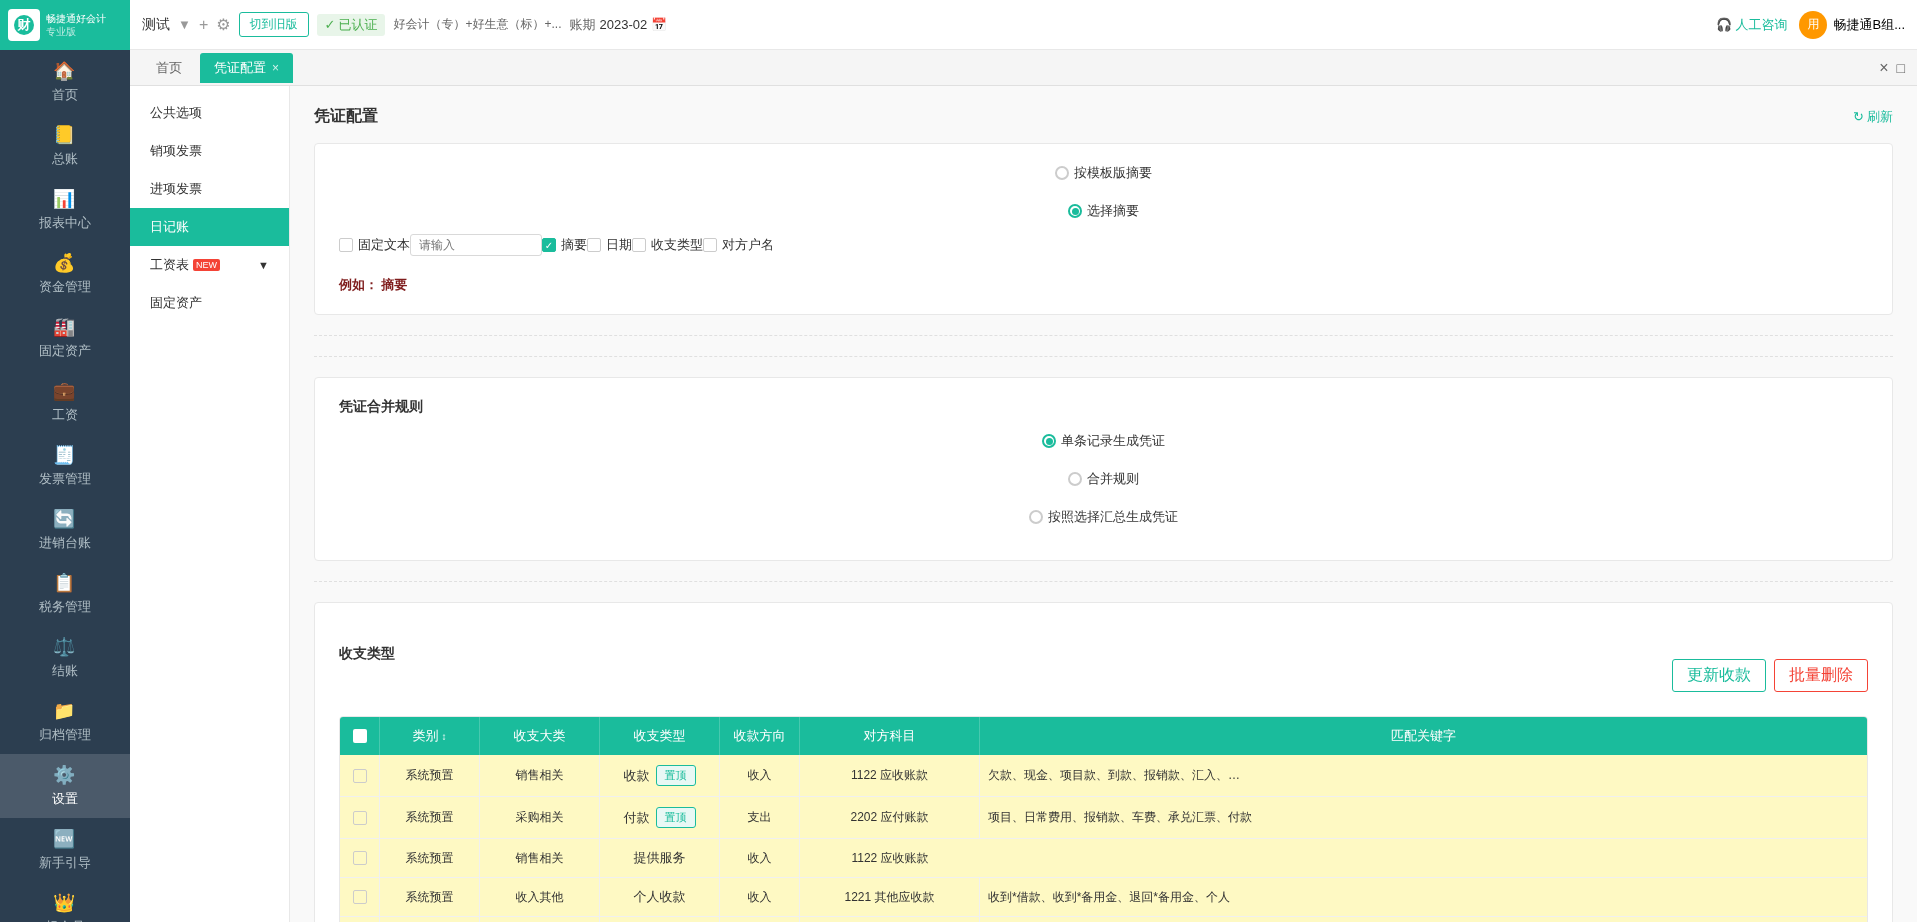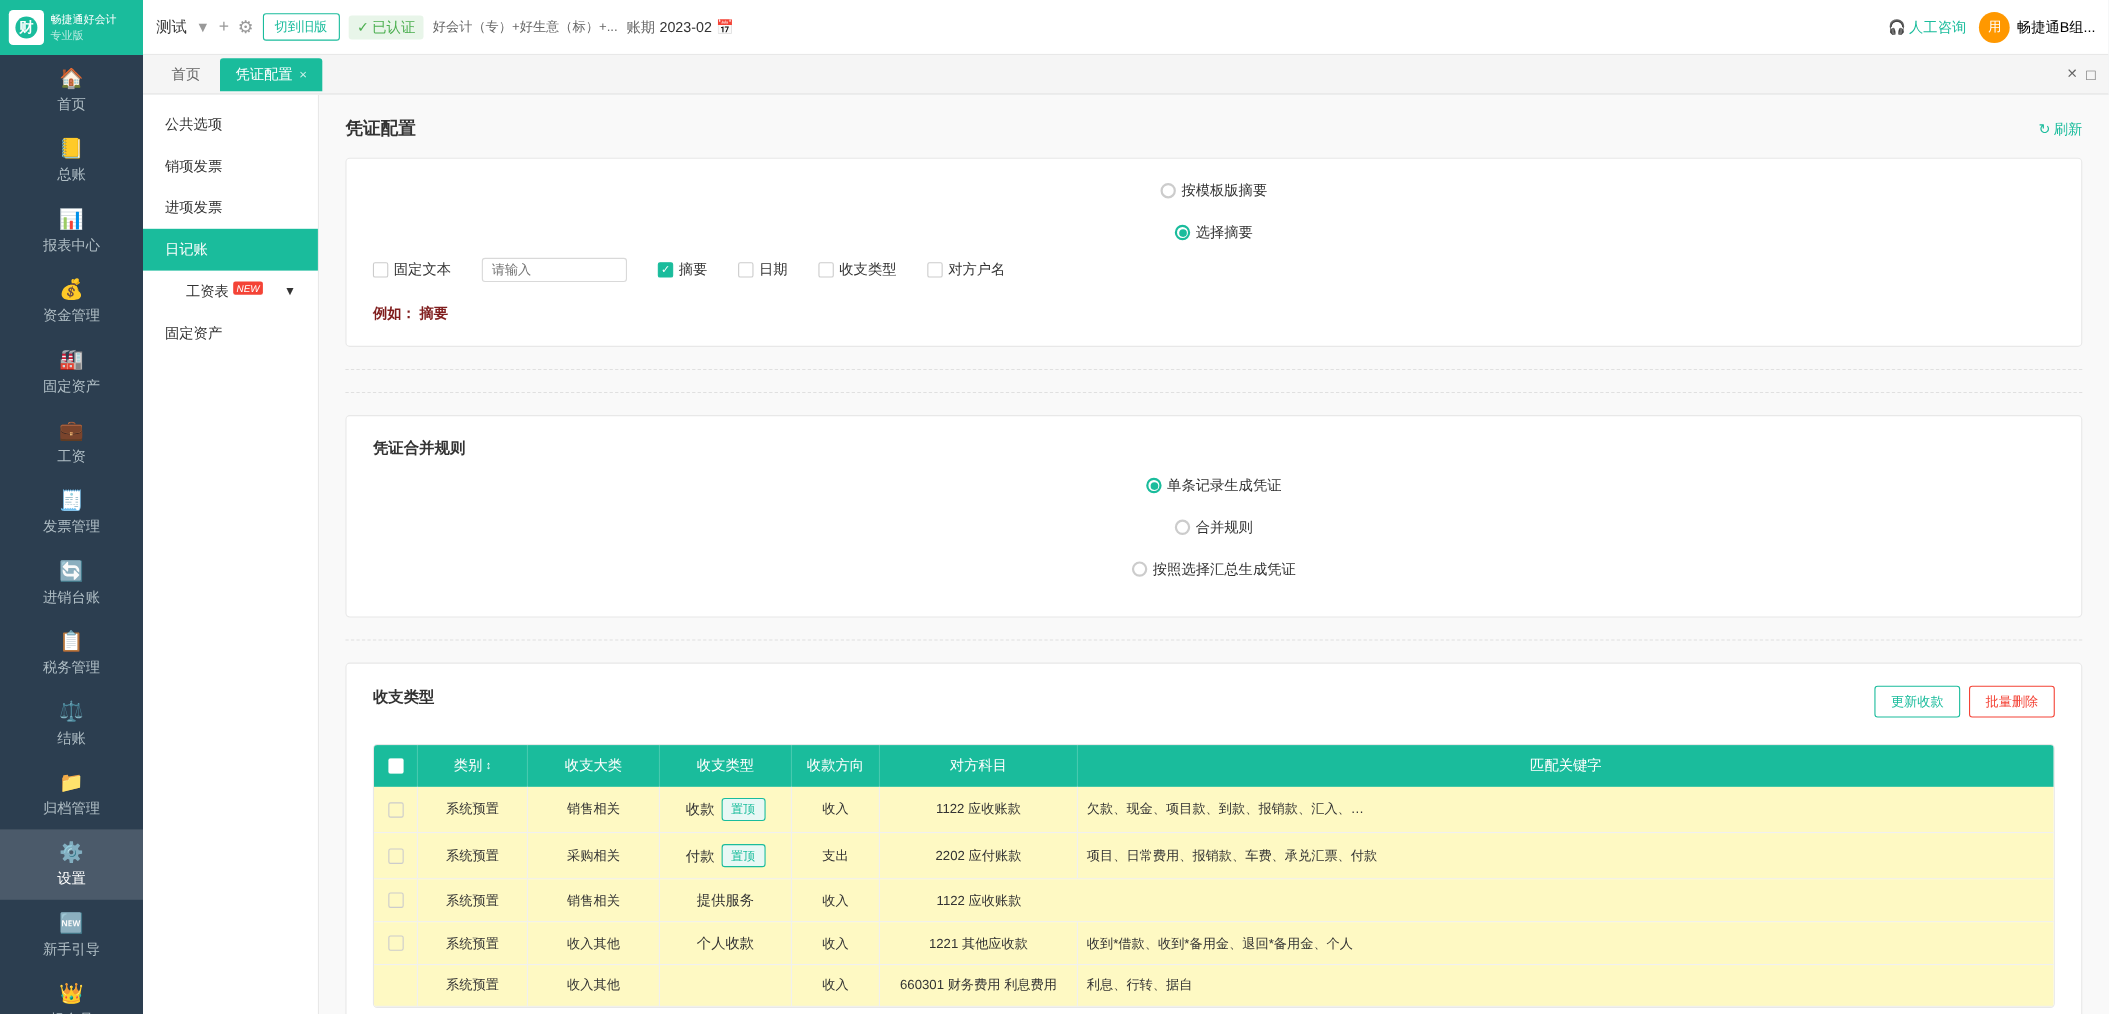--- a/index.html
+++ b/index.html
@@ -174,21 +174,20 @@
       align-items: center;
       gap: 4px;
     }
     .config-sidebar-item.active { background: #1abc9c; color: #fff; }
     .config-sidebar-item .new-badge {
       background: #f44336;
       color: #fff;
       font-size: 9px;
       padding: 1px 3px;
       border-radius: 2px;
-      font-style: italic;
     }
 
     
     .config-content {
       flex: 1;
       overflow-y: auto;
       padding: 20px 24px;
       background: #f9f9f9;
     }
 
@@ -262,21 +261,21 @@
       width: 7px;
       height: 7px;
       border-radius: 50%;
       background: #1abc9c;
     }
 
     
     .checkbox-group {
       display: flex;
       align-items: center;
-      gap: 28px;
+      gap: 0;
       flex-wrap: wrap;
       margin-bottom: 10px;
     }
     .checkbox-item {
       display: flex;
       align-items: center;
       gap: 5px;
       cursor: pointer;
       color: #333;
       font-size: 13px;
@@ -366,22 +365,23 @@
       display: flex;
       align-items: center;
       justify-content: flex-end;
       gap: 8px;
       margin-bottom: 8px;
     }
     .action-btn {
       padding: 5px 14px;
       border-radius: 3px;
       cursor: pointer;
-      font-size: 12px;
+      font-size: 16px;
       border: 1px solid;
+      margin-top: 36px;
     }
     .action-btn-outline {
       border-color: #1abc9c;
       color: #1abc9c;
       background: #fff;
     }
     .action-btn-danger {
       border-color: #f44336;
       color: #f44336;
       background: #fff;
@@ -522,21 +522,21 @@
       <div class="config-sidebar-item">
         <span>销项发票</span>
       </div>
       <div class="config-sidebar-item">
         <span>进项发票</span>
       </div>
       <div class="config-sidebar-item active">
         <span>日记账</span>
       </div>
       <div class="config-sidebar-item" style="justify-content:space-between;">
-        <div style="display:flex;align-items:flex-start;gap:4px;margin-left:19px;">
+        <div style="display:flex;align-items:center;gap:4px;">
           <span>工资表</span>
           <span class="new-badge">NEW</span>
         </div>
         <span style="font-size:11px;">▼</span>
       </div>
       <div class="config-sidebar-item">
         <span>固定资产</span>
       </div>
     </div>
 

